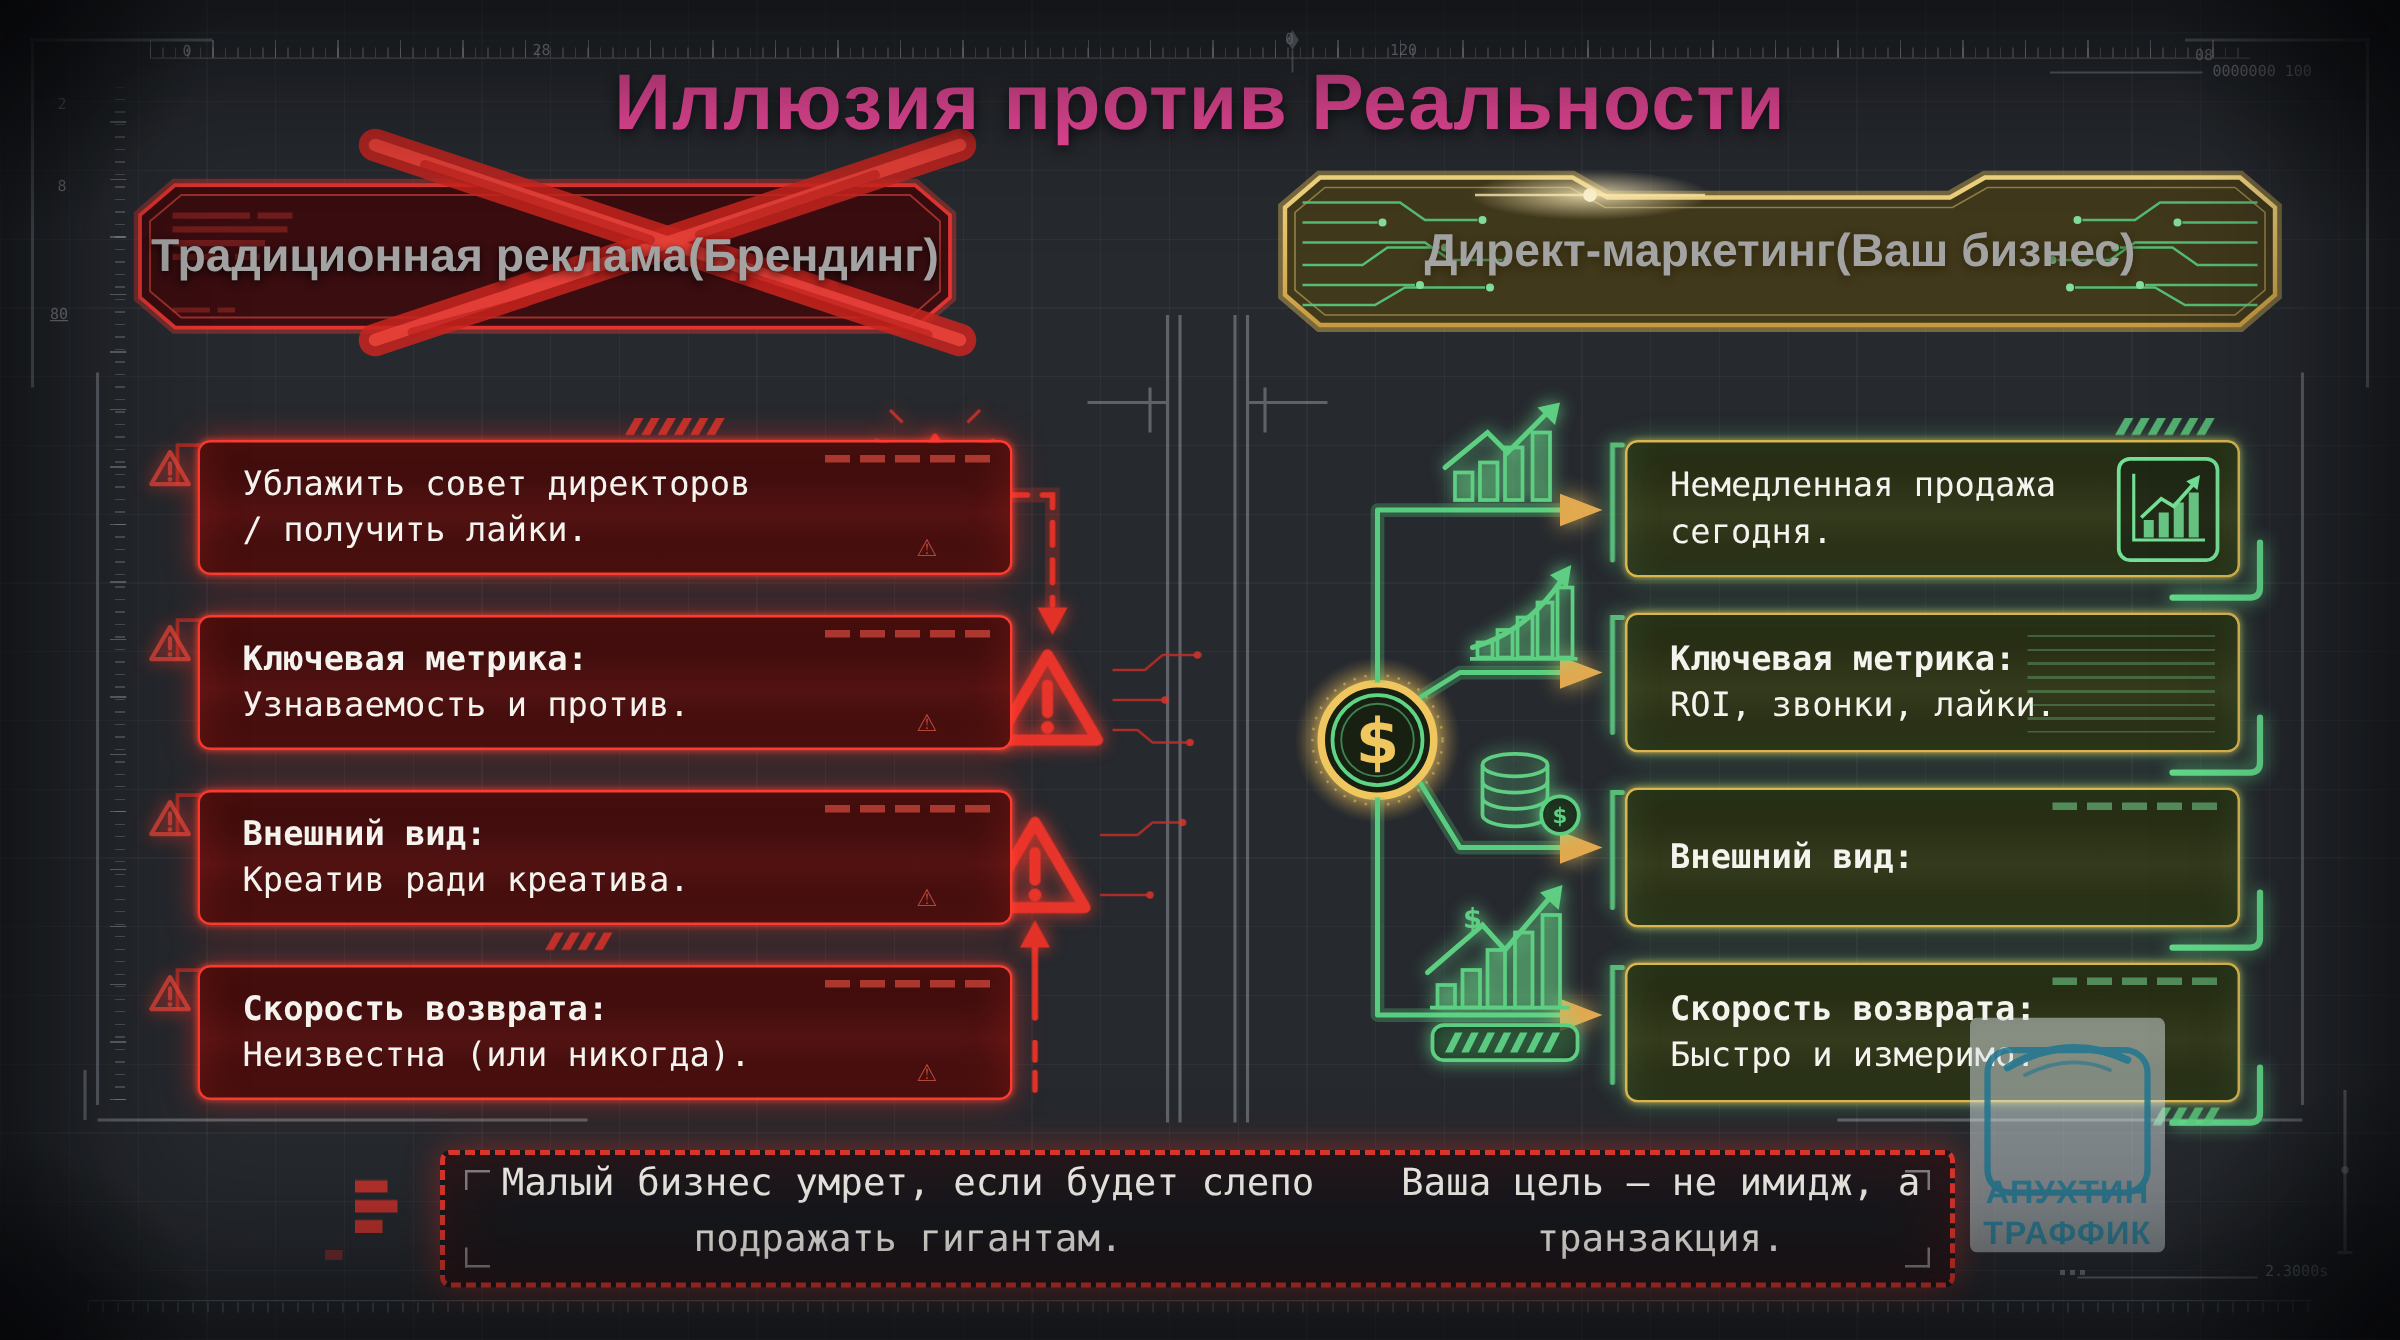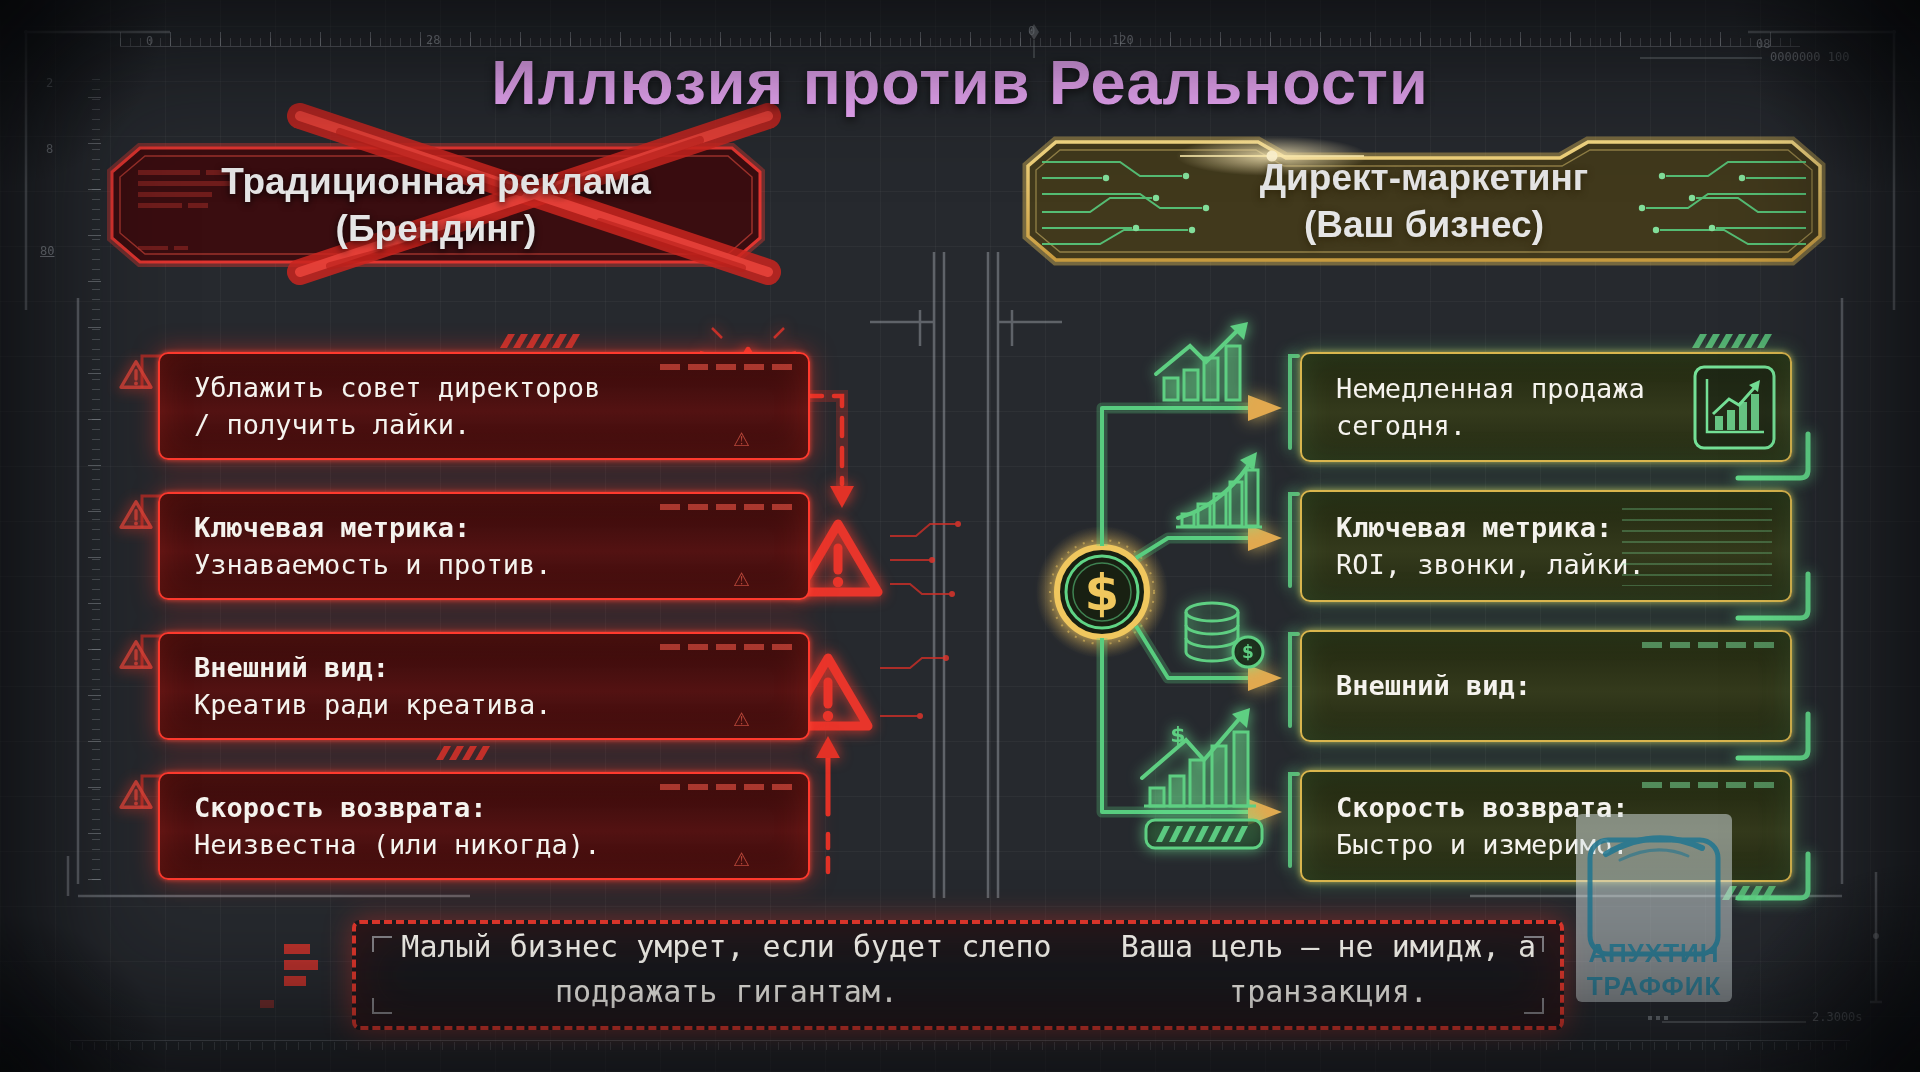--- a/index.html
+++ b/index.html
@@ -11,26 +11,26 @@
       repeating-linear-gradient(0deg, rgba(255,255,255,.035) 0 1px, transparent 1px 55px);}
   .vignette{position:absolute;inset:0;z-index:6;pointer-events:none;
     box-shadow:inset 0 0 140px 34px rgba(6,7,9,.85);}
   .grunge{position:absolute;z-index:6;pointer-events:none;}
   #scene{position:absolute;left:0;top:0;z-index:1;}
   .glow-red{filter:drop-shadow(0 0 7px rgba(255,60,45,.85));}
   .glow-green{filter:drop-shadow(0 0 7px rgba(110,235,150,.85));}
   .glow-gold{filter:drop-shadow(0 0 9px rgba(245,205,100,.8));}
 
   .title{position:absolute;left:0;top:46px;width:100%;text-align:center;z-index:3;
-    font-size:63px;font-weight:bold;color:#f0abfc;letter-spacing:1px;
+    font-size:63px;font-weight:bold;color:#ec4899;letter-spacing:1px;
     text-shadow:0 3px 10px rgba(0,0,0,.65);}
 
-  .hdr-text{position:absolute;z-index:3;display:flex;flex-direction:column;
+  .hdr-text{position:absolute;z-index:3;display:flex;flex-direction:row;
     justify-content:center;align-items:center;text-align:center;
-    font-weight:bold;color:#e5e5e5;line-height:1.28;pointer-events:none;}
+    font-weight:bold;color:#a3a3a3;line-height:1.28;pointer-events:none;}
   .hdr-left{left:112px;top:148px;width:648px;height:114px;font-size:37px;
     text-shadow:0 2px 7px rgba(0,0,0,.8);}
   .hdr-right{left:1028px;top:142px;width:792px;height:118px;font-size:37px;
     text-shadow:0 2px 7px rgba(45,35,8,.85);}
 
   .panel{position:absolute;z-index:2;border-radius:10px;display:flex;
     flex-direction:column;justify-content:center;padding:8px 26px 8px 34px;
     box-sizing:border-box;color:#f5f3ee;
     font-family:"DejaVu Sans Mono",monospace;font-size:27px;line-height:1.38;}
   .panel .b{font-weight:bold;}

